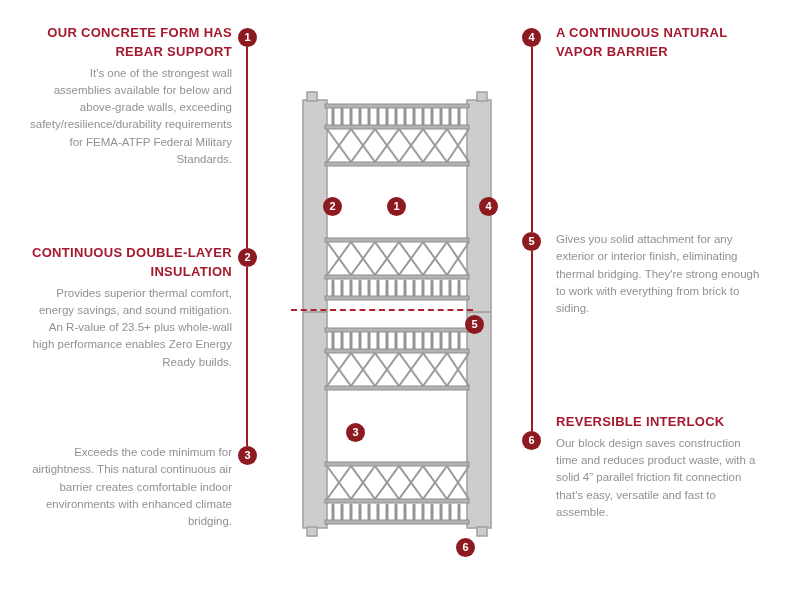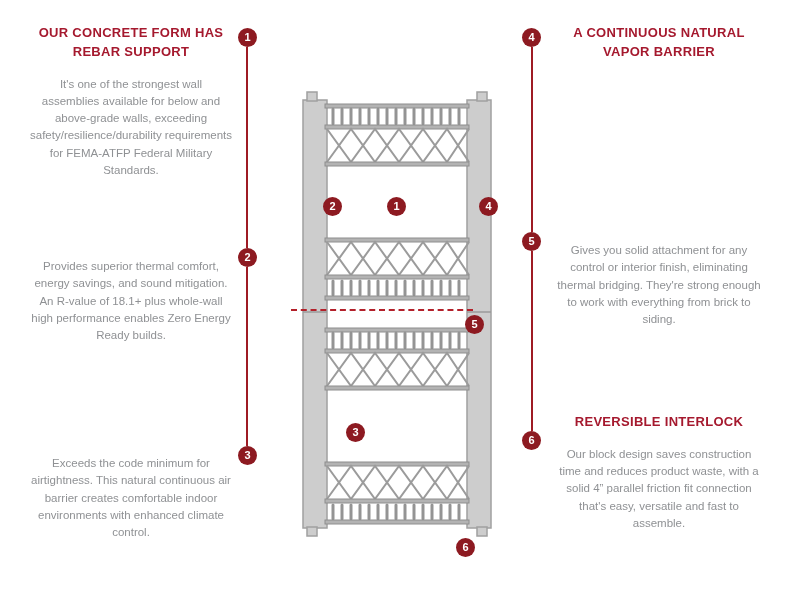--- a/index.html
+++ b/index.html
@@ -7,24 +7,24 @@
   .canvas {
     position:relative; width:800px; height:600px; background:#ffffff;
     font-family:"Liberation Sans", sans-serif; overflow:hidden;
   }
   .feat { position:absolute; }
   .feat h3 {
     color:#a5192e; font-size:13px; font-weight:bold; line-height:1.45;
     letter-spacing:.3px; text-transform:uppercase;
   }
   .feat p {
-    color:#8f9194; font-size:11.5px; line-height:1.5; margin-top:14px;
+    color:#8f9194; font-size:11.5px; line-height:1.5; margin-top:3px;
   }
-  .feat.left  { left:30px;  width:202px; text-align:center; }
-  .feat.right { left:556px; width:206px; text-align:center; }
+  .feat.left  { left:30px;  width:202px; text-align:right; }
+  .feat.right { left:556px; width:206px; text-align:left; }
 
   .badge {
     position:absolute; width:19px; height:19px; border-radius:50%;
     background:#8d1a21; color:#ffffff; font-size:11px; font-weight:bold;
     display:flex; align-items:center; justify-content:center; z-index:4;
     line-height:1;
   }
   .vline {
     position:absolute; width:2px; background:#9e1b24; z-index:2;
   }
@@ -37,31 +37,32 @@
 </head>
 <body>
 
 <div class="canvas">
 
   <section class="feat left" style="top:24px">
     <h3>OUR CONCRETE FORM HAS REBAR SUPPORT</h3>
     <p>It's one of the strongest wall assemblies available for below and above-grade walls, exceeding safety/resilience/durability requirements for FEMA-ATFP Federal Military Standards.</p>
   </section>
   <section class="feat left" style="top:244px">
-    <p>Provides superior thermal comfort, energy savings, and sound mitigation. An R-value of 18.1+ plus whole-wall high performance enables Zero Energy Ready builds.</p>
+    <h3>CONTINUOUS DOUBLE-LAYER INSULATION</h3>
+    <p>Provides superior thermal comfort, energy savings, and sound mitigation. An R-value of 23.5+ plus whole-wall high performance enables Zero Energy Ready builds.</p>
   </section>
   <section class="feat left" style="top:441px">
-    <p>Exceeds the code minimum for airtightness. This natural continuous air barrier creates comfortable indoor environments with enhanced climate control.</p>
+    <p>Exceeds the code minimum for airtightness. This natural continuous air barrier creates comfortable indoor environments with enhanced climate bridging.</p>
   </section>
 
   <section class="feat right" style="top:24px">
     <h3>A CONTINUOUS NATURAL VAPOR BARRIER</h3>
   </section>
   <section class="feat right" style="top:228px">
-    <p>Gives you solid attachment for any control or interior finish, eliminating thermal bridging. They're strong enough to work with everything from brick to siding.</p>
+    <p>Gives you solid attachment for any exterior or interior finish, eliminating thermal bridging. They're strong enough to work with everything from brick to siding.</p>
   </section>
   <section class="feat right" style="top:413px">
     <h3>REVERSIBLE INTERLOCK</h3>
     <p>Our block design saves construction time and reduces product waste, with a solid 4” parallel friction fit connection that's easy, versatile and fast to assemble.</p>
   </section>
 
   <div class="vline" style="left:246px; top:47px;  height:201px"></div>
   <div class="vline" style="left:246px; top:267px; height:179px"></div>
   <div class="vline" style="left:531px; top:47px;  height:185px"></div>
   <div class="vline" style="left:531px; top:251px; height:180px"></div>

